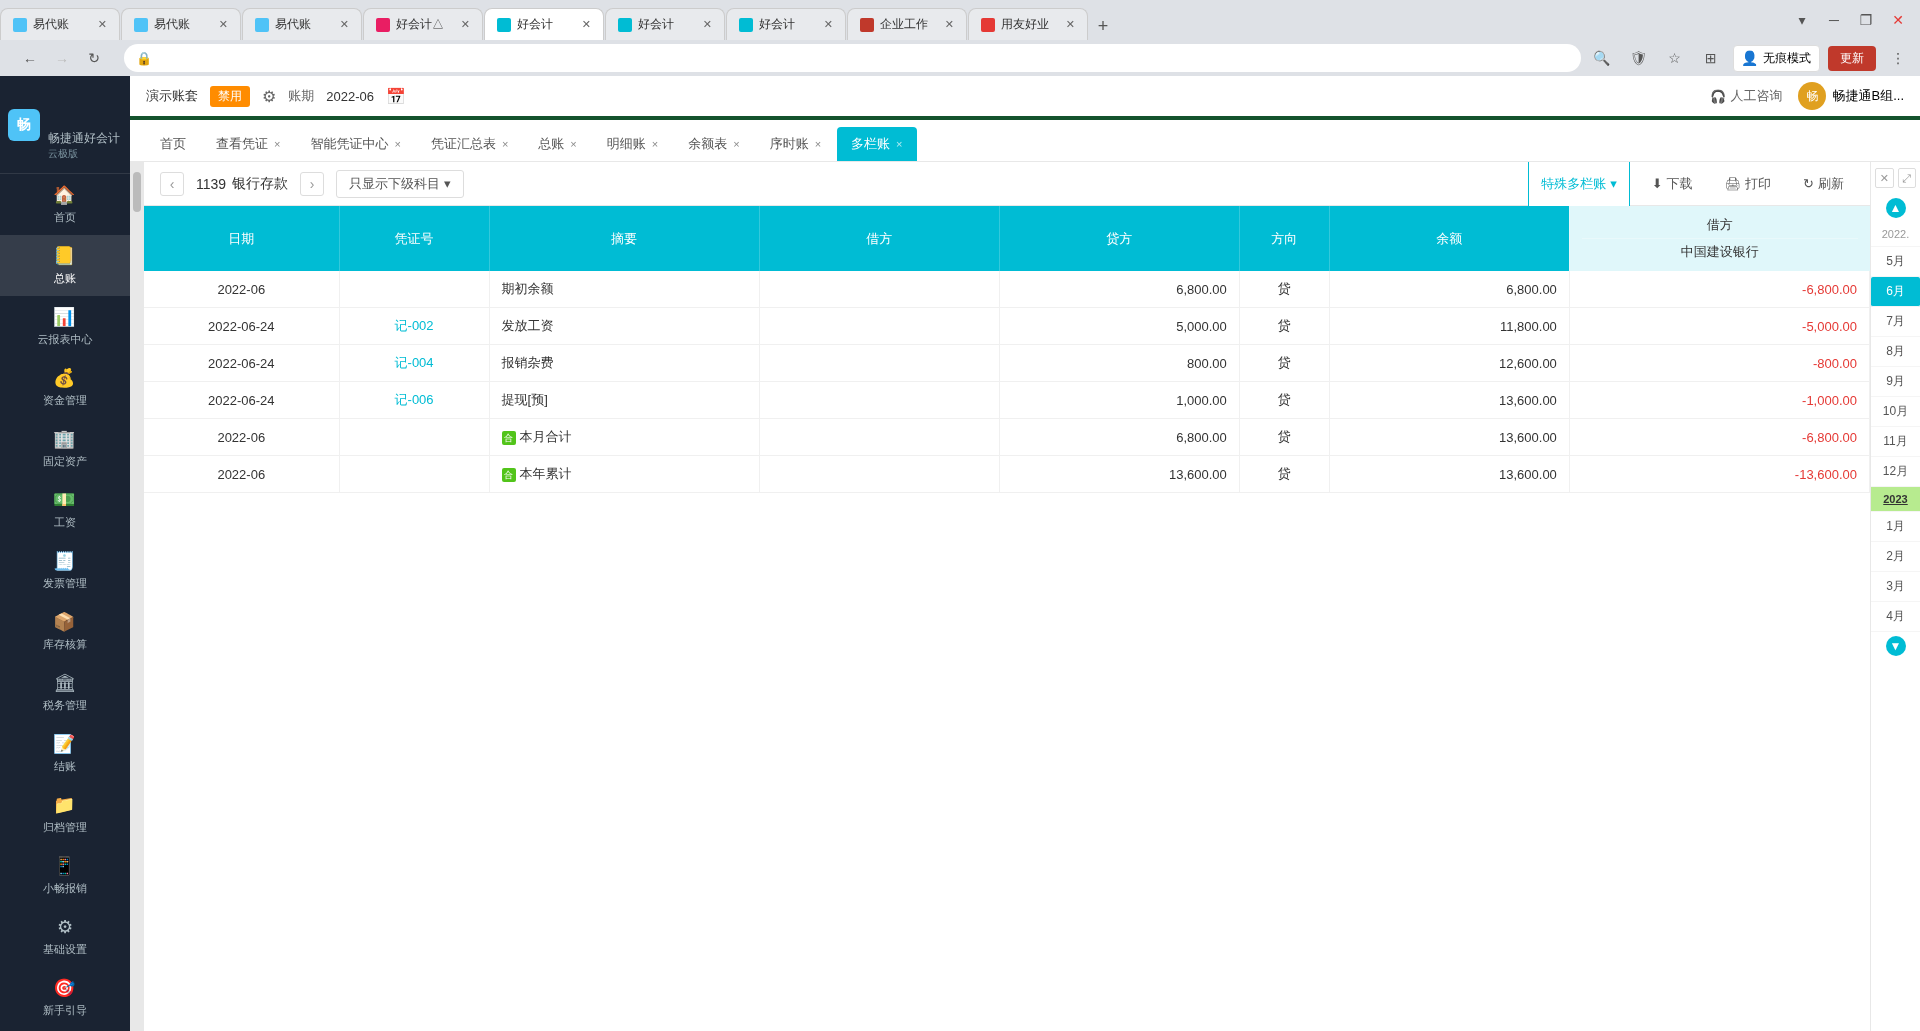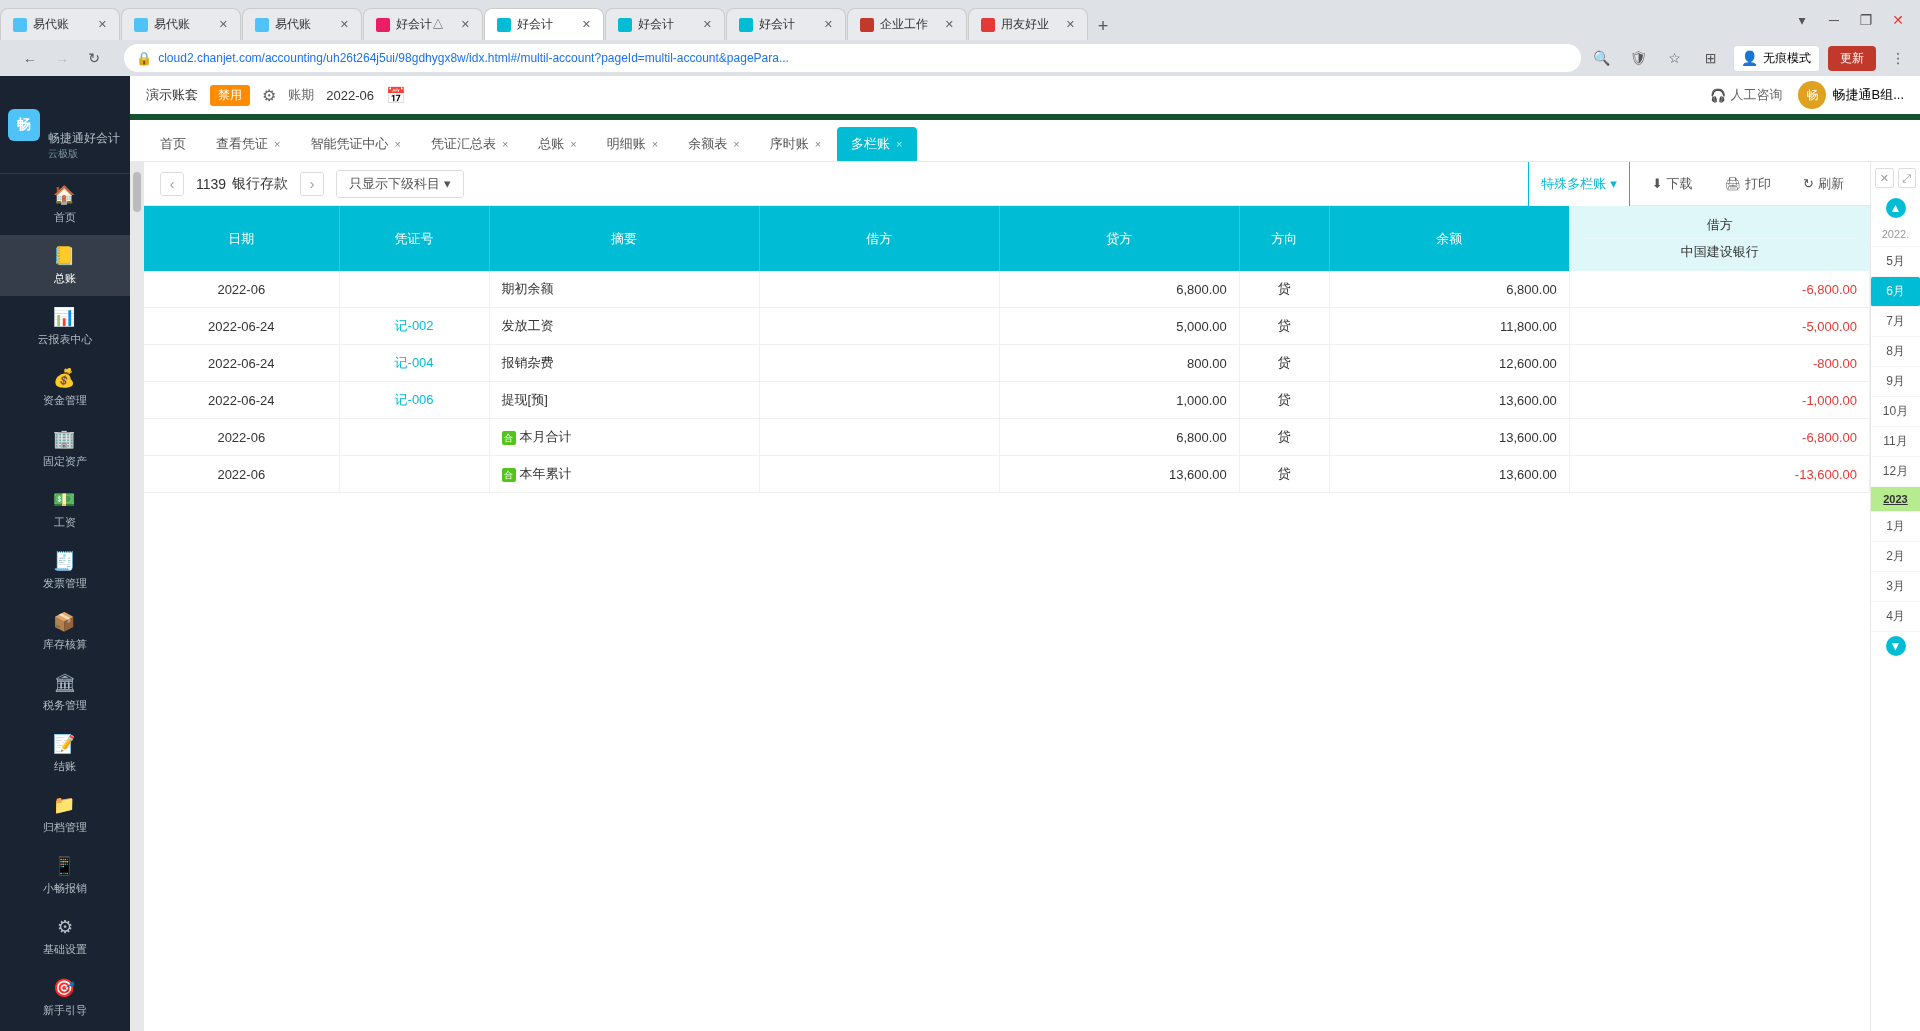--- a/index.html
+++ b/index.html
@@ -30,21 +30,21 @@
     .sidebar-subtitle { font-size: 10px; color: #78909c; }
     .sidebar-nav { flex: 1; overflow-y: auto; }
     .sidebar-item { display: flex; flex-direction: column; align-items: center; padding: 10px 4px; cursor: pointer; color: #b0bec5; font-size: 11px; gap: 4px; }
     .sidebar-item.active { background: rgba(255,255,255,0.12); color: #fff; }
     .sidebar-item .icon { font-size: 18px; }
 
     
     .main-content { flex: 1; display: flex; flex-direction: column; overflow: hidden; }
 
     
-    .top-bar { height: 44px; background: #fff; display: flex; align-items: center; padding: 0 16px; gap: 12px; border-bottom: 6px solid #14532d; flex-shrink: 0; }
+    .top-bar { height: 44px; background: #fff; display: flex; align-items: center; padding: 0 16px; gap: 12px; border-bottom: 4px solid #14532d; flex-shrink: 0; }
     .account-badge { background: #ff8c00; color: #fff; padding: 2px 8px; border-radius: 3px; font-size: 12px; cursor: pointer; }
     .top-right { margin-left: auto; display: flex; align-items: center; gap: 16px; }
     .service-btn { display: flex; align-items: center; gap: 4px; color: #666; font-size: 13px; cursor: pointer; }
     .user-info { display: flex; align-items: center; gap: 6px; cursor: pointer; }
     .avatar { width: 28px; height: 28px; border-radius: 50%; background: #e0a020; display: flex; align-items: center; justify-content: center; color: #fff; font-size: 12px; }
 
     
     .tab-nav { height: 42px; background: #fff; display: flex; align-items: flex-end; padding: 0 16px; border-bottom: 1px solid #e8e8e8; flex-shrink: 0; gap: 2px; }
     .page-tab { padding: 8px 14px; font-size: 13px; color: #555; cursor: pointer; border-radius: 4px 4px 0 0; display: flex; align-items: center; gap: 6px; white-space: nowrap; }
     .page-tab.active { background: #00bcd4; color: #fff; }
@@ -158,21 +158,20 @@
 </div>
 
 <div style="background:#dee1e6;padding:4px 8px;display:flex;align-items:center;gap:8px;height:36px;">
   <div class="browser-controls">
     <div class="browser-btn">←</div>
     <div class="browser-btn" style="color:#bbb;">→</div>
     <div class="browser-btn">↻</div>
   </div>
   <div class="address-bar">
     <span style="color:#5f6368;font-size:13px;">🔒</span>
-    <span class="address-text">cloud2.chanjet.com/accounting/uh26t264j5ui/98gdhygx8w/idx.html#/multil-account?pageId=multil-account&amp;pagePara...</span>
   </div>
   <div style="display:flex;align-items:center;gap:8px;">
     <div class="browser-btn">🔍</div>
     <div class="browser-btn">🛡</div>
     <div class="browser-btn">☆</div>
     <div class="browser-btn">⊞</div>
     <div class="wuhen-btn">
       <span style="font-size:14px;">👤</span>
       <span>无痕模式</span>
     </div>

